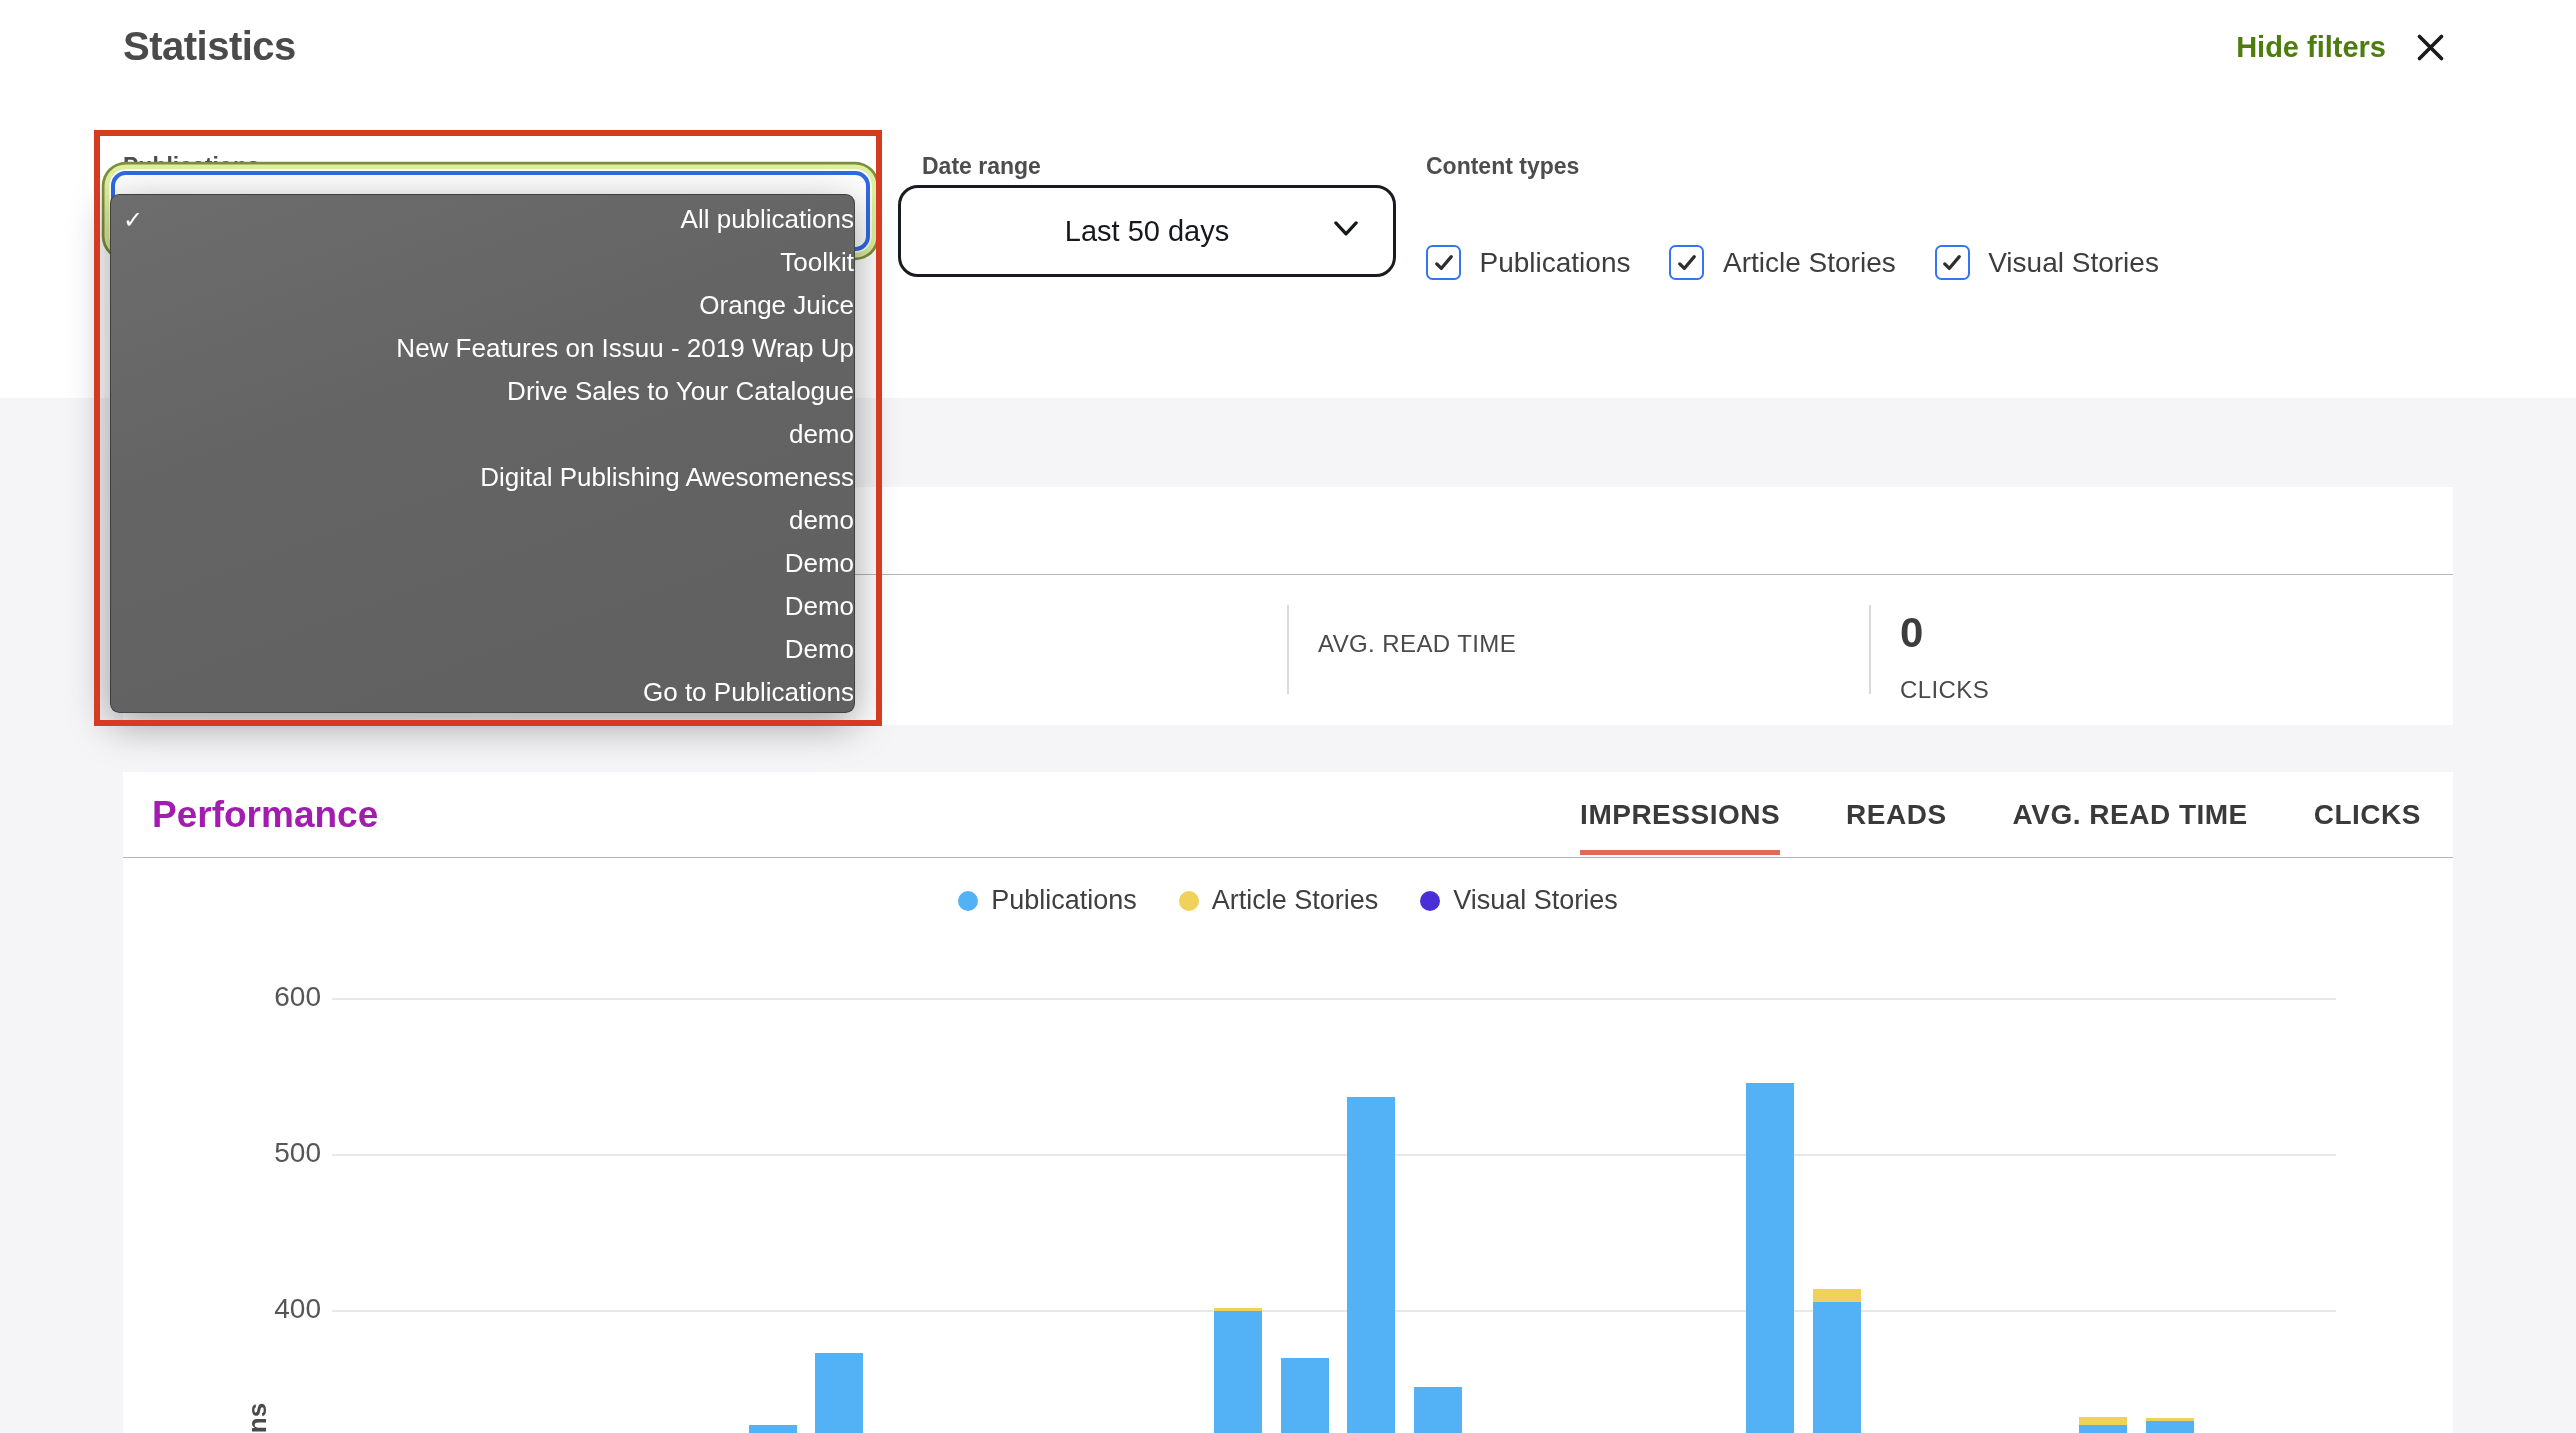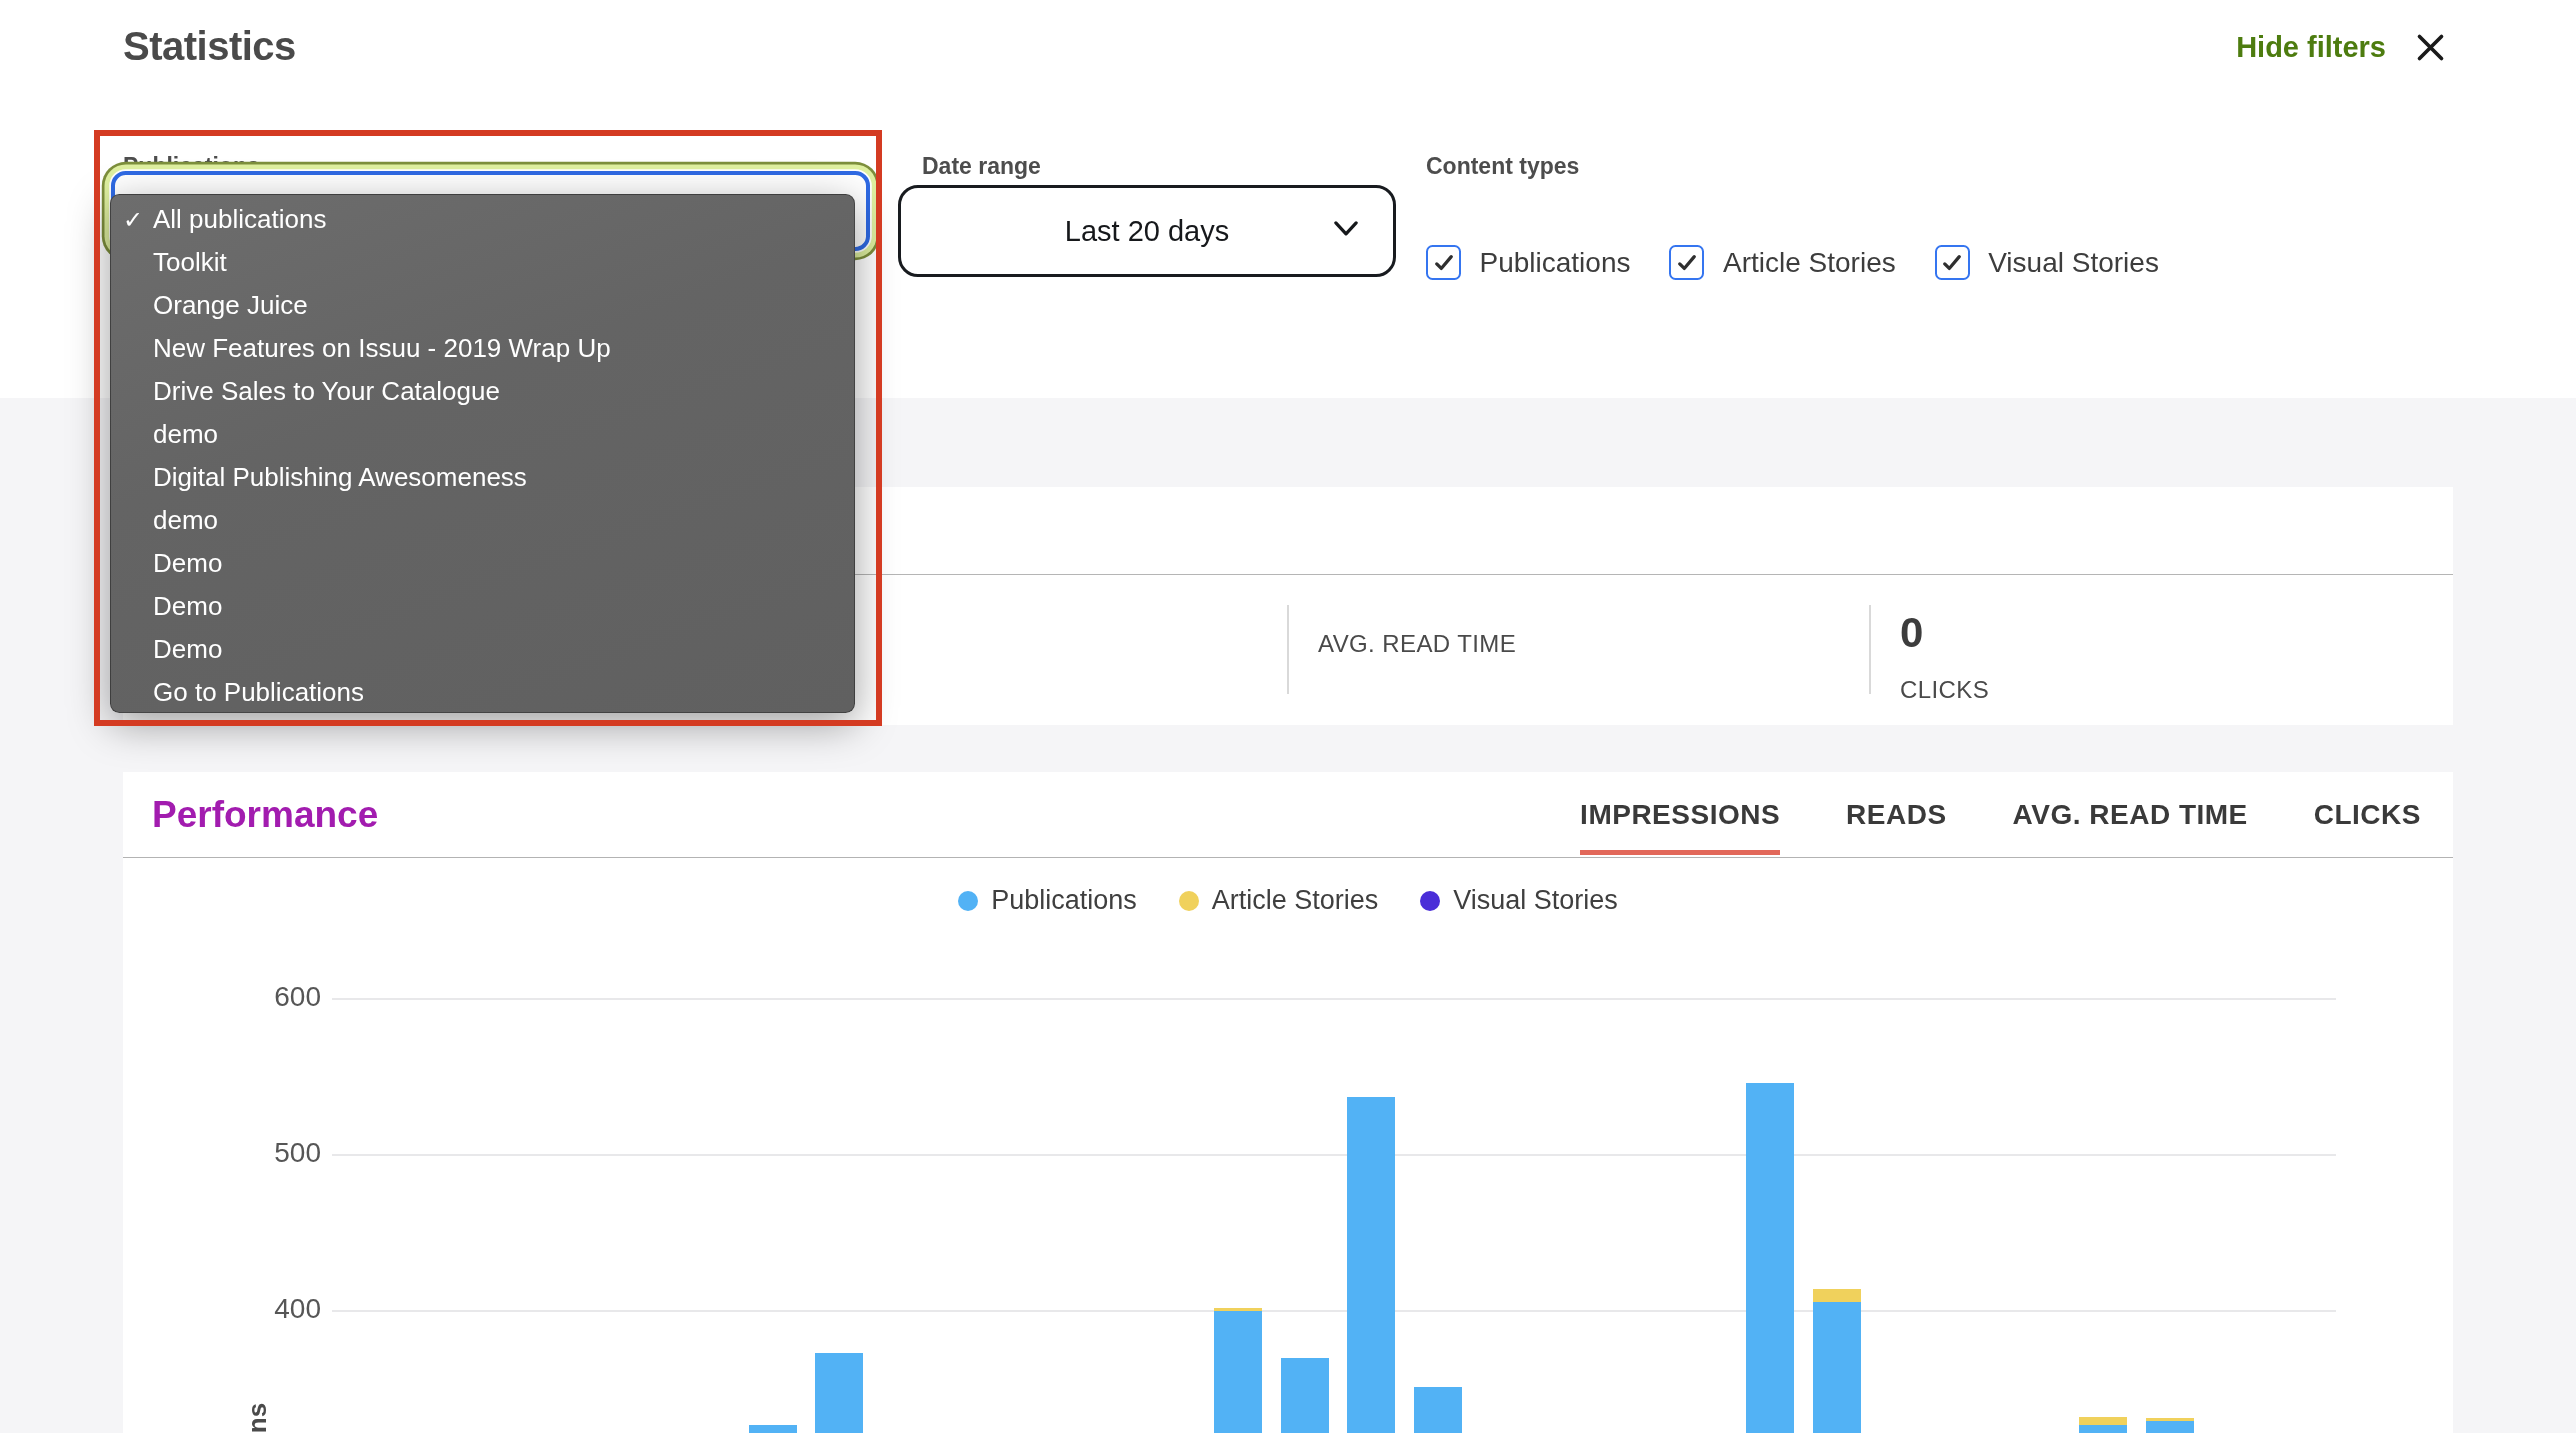--- a/index.html
+++ b/index.html
@@ -58,21 +58,21 @@
     transform:rotate(-90deg);transform-origin:0 0;}
   .bar-stack{position:absolute;display:flex;flex-direction:column;}
   .bar-seg{width:100%;}
   
   .pub-select{position:absolute;left:111px;top:171px;width:759px;height:80px;box-sizing:border-box;
     background:#fff;border:4.6px solid #2f6ae4;border-radius:14.8px;
     box-shadow:0 0 0 1.8px #ffffff,0 0 0 6.5px #dff0a0,0 0 0 9.2px #7d8f3c;z-index:10;cursor:pointer;}
   .pub-menu{position:absolute;left:110px;top:194px;width:745px;height:519px;box-sizing:border-box;
     background:linear-gradient(160deg,#6d6d6d 0%,#646464 40%,#606060 100%);
     border:0.9px solid rgba(0,0,0,0.35);border-radius:9.2px;
-    box-shadow:0 11px 41px rgba(0,0,0,0.38);z-index:20;padding:2.8px 0;overflow:hidden;}
+    box-shadow:0 11px 41px rgba(0,0,0,0.38);z-index:20;padding:2.8px 0;overflow:hidden;text-align:right;}
   .pub-menu ul{list-style:none;margin:0;padding:0;}
   .pub-menu li{position:relative;height:43px;line-height:43px;padding-left:42px;
     font-size:26px;color:#ffffff;white-space:nowrap;cursor:pointer;}
   .pub-menu li.selected::before{content:"\2713";position:absolute;left:12px;top:0;font-size:24px;color:#fff;}
   
   .annotation{position:absolute;left:94px;top:130px;width:788px;height:596px;box-sizing:border-box;
     border:6.5px solid #d43b22;z-index:30;pointer-events:none;}
   svg{display:block;}
 </style>
 </head>
@@ -88,21 +88,21 @@
           <path d="M6 6 L30 30 M30 6 L6 30" stroke="#1a1a1a" stroke-width="4" stroke-linecap="round"></path>
         </svg>
     </span>
   </button>
 
   <div class="field-label lbl-pub">Publications</div>
   <div class="field-label lbl-date">Date range</div>
   <div class="field-label lbl-ct">Content types</div>
 
   <div class="date-pill">
-    <span class="date-text">Last 20 days</span>
+    <span class="date-text">Last 50 days</span>
     <span class="chev">
       <svg width="24" height="16.6" viewBox="0 0 26 18">
           <path d="M2 2 L13 14 L24 2" fill="none" stroke="#16181b" stroke-width="3.5" stroke-linecap="round" stroke-linejoin="round"></path>
         </svg>
     </span>
   </div>
 
   <div class="ct-row">
     <div class="ct-item">
       <span class="checkbox">

